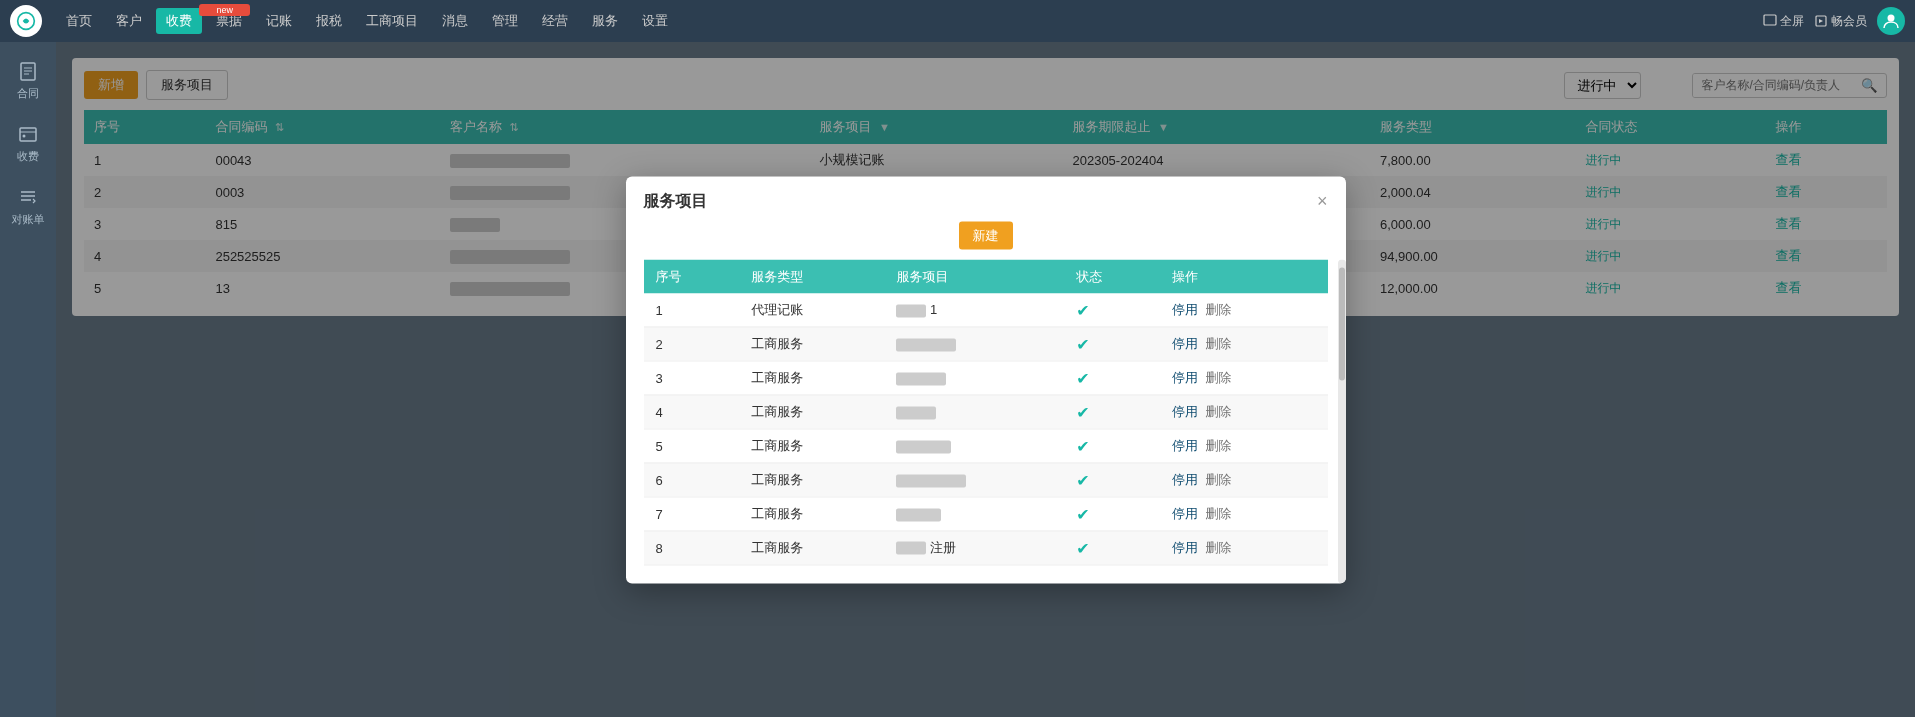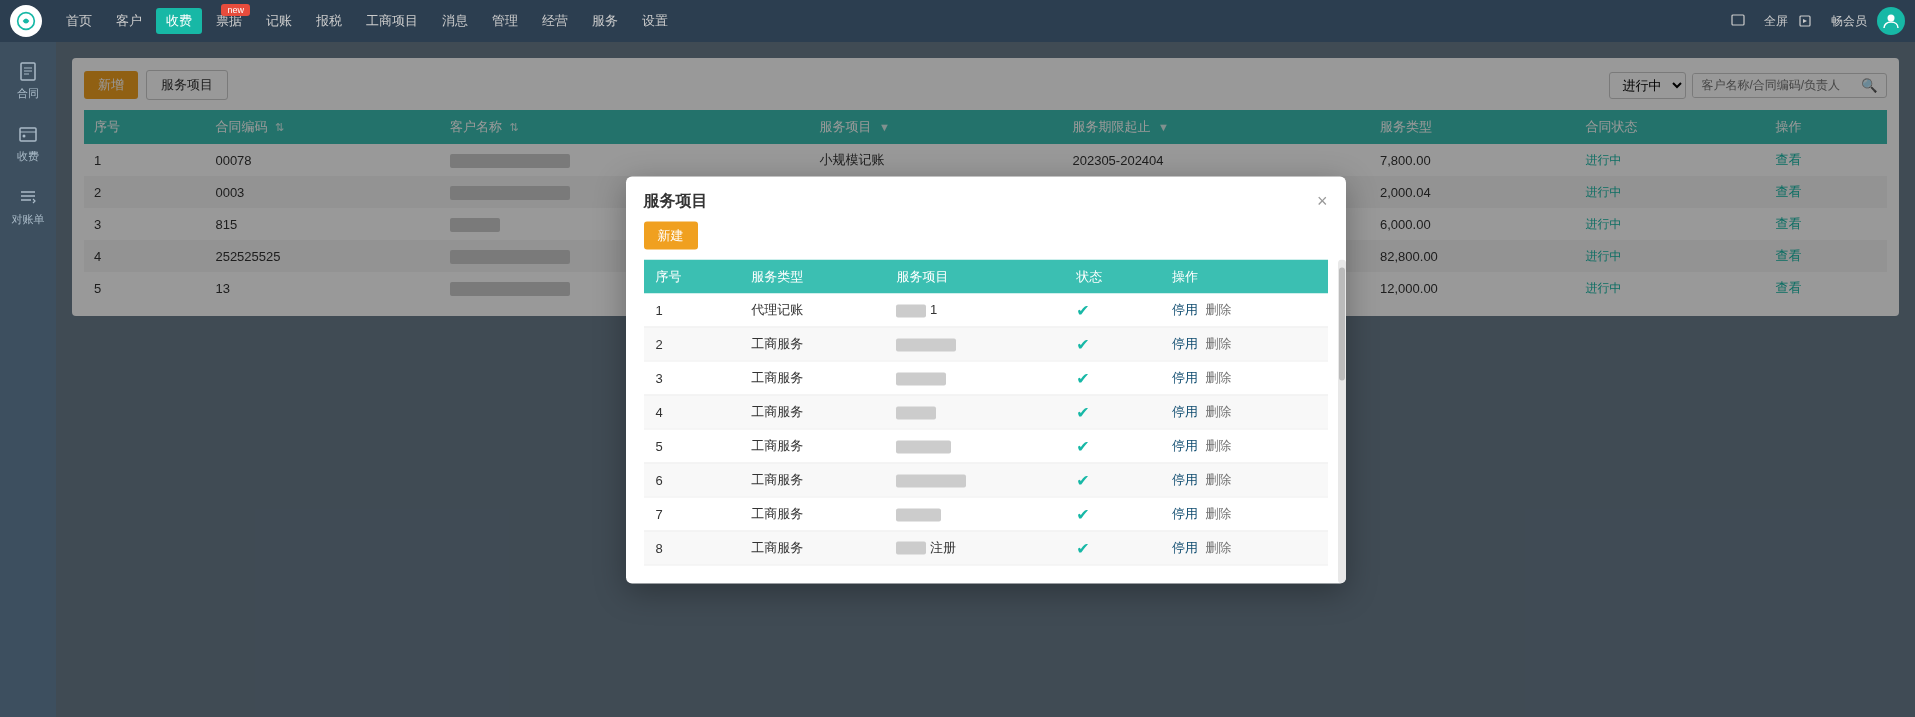--- a/index.html
+++ b/index.html
@@ -33,28 +33,28 @@
       white-space: nowrap;
       position: relative;
     }
     .nav-item.active { background: #17b8a6; color: #fff; }
     .nav-item .badge-new {
       position: absolute;
       top: -4px; right: 2px;
       background: #e74c3c;
       color: #fff;
       font-size: 9px;
-      padding: 1px 6px;
+      padding: 1px 17px;
       border-radius: 3px;
     }
     .nav-right {
       display: flex; align-items: center; gap: 10px; color: #ccc; font-size: 12px;
     }
     .nav-right .fullscreen-btn, .nav-right .member-btn {
-      display: flex; align-items: center; gap: 19px; cursor: pointer; color: #ccc;
+      display: flex; align-items: center; gap: 3px; cursor: pointer; color: #ccc;
     }
     .nav-right .avatar {
       width: 28px; height: 28px;
       background: #17b8a6;
       border-radius: 50%;
       display: flex; align-items: center; justify-content: center;
       color: #fff; font-size: 14px;
       cursor: pointer;
     }
 
@@ -131,20 +131,21 @@
       padding: 4px 8px;
       border-radius: 3px;
       font-size: 13px;
       background: #fff;
     }
     .search-box {
       display: flex; 
       border: 1px solid #ccc;
       border-radius: 3px;
       overflow: hidden;
+      margin-left: 45px;
     }
     .search-box input {
       border: none; outline: none;
       padding: 4px 8px;
       font-size: 12px;
       width: 160px;
       color: #999;
     }
     .search-box .search-icon-btn {
       background: none; border: none;
@@ -231,21 +232,21 @@
     }
     .modal-close {
       background: none; border: none;
       font-size: 18px; cursor: pointer;
       color: #999;
       line-height: 1;
     }
     .modal-toolbar {
       padding: 0 18px 10px;
       display: flex;
-      justify-content: flex-start;
+      justify-content: center;
     }
     .modal-body {
       padding: 0 18px 18px;
       overflow-y: auto;
       max-height: 400px;
     }
 
     
     .modal-table {
       width: 100%;
@@ -398,21 +399,21 @@
             <th>服务项目 <span class="sort-icon">▼</span></th>
             <th>服务期限起止 <span class="sort-icon">▼</span></th>
             <th>服务类型</th>
             <th>合同状态</th>
             <th>操作</th>
           </tr>
         </thead>
         <tbody>
           <tr>
             <td>1</td>
-            <td>00078</td>
+            <td>00043</td>
             <td><span class="blurred blurred-wide"></span></td>
             <td>小规模记账</td>
             <td>202305-202404</td>
             <td>7,800.00</td>
             <td><span class="status-badge">进行中</span></td>
             <td class="action-link">查看</td>
           </tr>
           <tr>
             <td>2</td>
             <td>0003</td>
@@ -432,21 +433,21 @@
             <td>6,000.00</td>
             <td><span class="status-badge">进行中</span></td>
             <td class="action-link">查看</td>
           </tr>
           <tr>
             <td>4</td>
             <td>252525525</td>
             <td><span class="blurred blurred-wide"></span></td>
             <td>一般纳税人...</td>
             <td>201807-202403</td>
-            <td>82,800.00</td>
+            <td>94,900.00</td>
             <td><span class="status-badge">进行中</span></td>
             <td class="action-link">查看</td>
           </tr>
           <tr>
             <td>5</td>
             <td>13</td>
             <td><span class="blurred blurred-wide"></span></td>
             <td>小规模记账</td>
             <td>202303-202402</td>
             <td>12,000.00</td>

